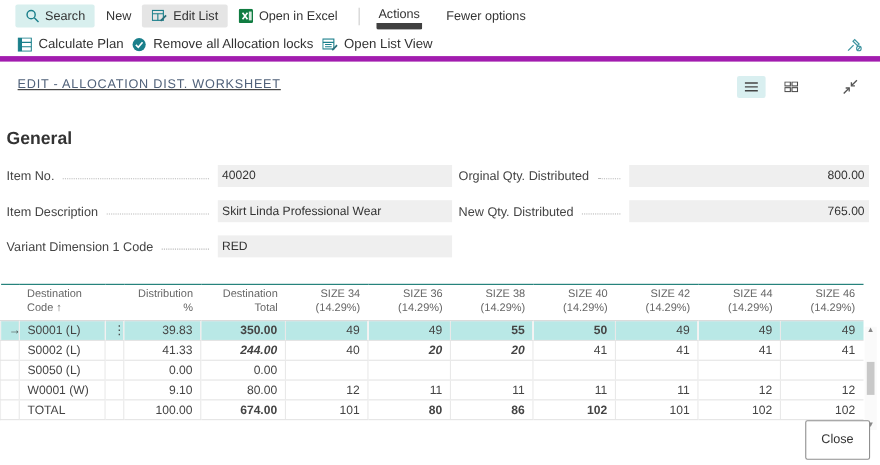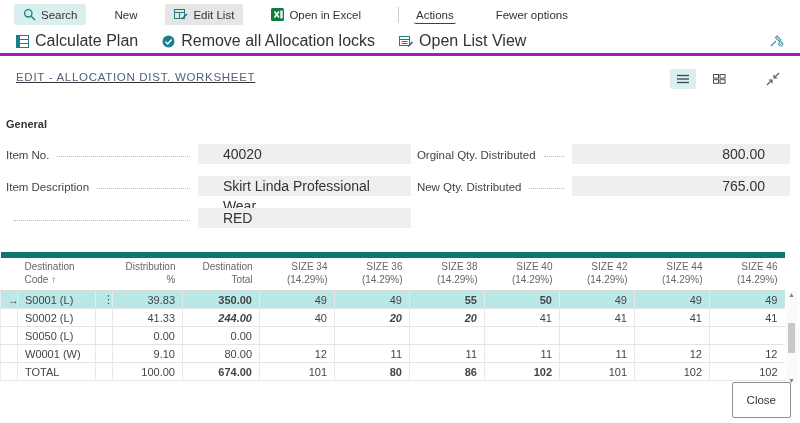--- a/index.html
+++ b/index.html
@@ -7,55 +7,55 @@
   body {
     width:800px; height:423px; background:#fff; position:relative; overflow:hidden;
     font-family:"Liberation Sans", sans-serif; color:#333;
   }
 
   
   .topbar { display:flex; align-items:center; height:29px; padding:0 14px; font-size:11.5px; color:#333; }
   .tb-item { display:flex; align-items:center; gap:5px; padding:4px 9px; border-radius:2px; cursor:pointer; white-space:nowrap; }
   .tb-search { background:#d8efee; }
   .tb-editlist { background:#e5e5e5; }
-  .tb-plain { padding:4px 28px;justify-content:flex-end; }
+  .tb-plain { padding:4px 10px;justify-content:flex-end; }
   .tb-divider { width:1px; height:16px; background:#ccc; margin:0 9px; }
-  .tb-actions { border-bottom:1px solid #404040; padding:4px 2px 2px 2px; margin:0 12px 0 6px; }
-
-  
-  .actionbar { display:flex; align-items:center; height:27px; padding:0 16px; gap:24px;
-               font-size:16px; color:#333; border-bottom:3px solid #a21caf; position:relative; }
+  .tb-actions { border-bottom:6px solid #404040; padding:4px 2px 2px 2px; margin:0 12px 0 6px; }
+
+  
+  .actionbar { display:flex; align-items:center; height:27px; padding:0 16px; gap:8px;
+               font-size:12px; color:#333; border-bottom:5px solid #a21caf; position:relative; }
   .ab-item { display:flex; align-items:center; gap:6px; cursor:pointer; white-space:nowrap; }
   .pin-wrap { position:absolute; right:16px; top:4px; cursor:pointer; }
 
   
   .titlebar { display:flex; align-items:flex-start; justify-content:space-between; padding:15px 14px 0 16px; height:40px;text-decoration:underline; }
   .page-title { font-size:11.5px; color:#51627a; letter-spacing:0.7px; }
   .view-icons { display:flex; align-items:center; gap:10px; margin-top:-2px; }
   .vi-box { width:26px; height:20px; display:flex; align-items:center; justify-content:center; border-radius:2px; cursor:pointer; }
   .vi-active { background:#d9eff0; }
   .collapse-gap { margin-left:18px; }
 
   
-  .general-heading { font-size:11px; font-weight:bold; color:#333; padding:22px 0 0 6px; }
+  .general-heading { font-size:16px; font-weight:bold; color:#333; padding:22px 0 0 6px; }
   .fields { display:flex; padding:14px 10px 0 6px; }
   .col-left { width:408px; }
   .col-right { width:376px; margin-left:6px; }
   .field-row { display:flex; align-items:flex-end; margin-bottom:12px; height:20px; }
   .field-label { font-size:11.5px; color:#444; white-space:nowrap; padding-bottom:3px; }
   .leader { flex:1; border-bottom:1px dotted #b9b9b9; margin:0 8px 7px 8px; min-width:8px; }
-  .field-value { width:213px; background:#efefef; height:20px; line-height:20px; padding:0 25px;
-                 font-size:14px; color:#333; flex-shrink:0; }
+  .field-value { width:213px; background:#efefef; height:20px; line-height:20px; padding:0 4px;
+                 font-size:11px; color:#333; flex-shrink:0; }
   .col-right .field-value { width:218px; text-align:right; }
 
   
   .table-wrap { position:relative; margin-top:12px; }
   table.alloc { border-collapse:collapse; table-layout:fixed; width:784px; }
   .alloc th { font-weight:normal; font-size:10px; color:#666; padding:2px 7px 4px 7px;
-              vertical-align:bottom; line-height:1.3; border-top:6px solid #0f766e; border-bottom:1px solid #d8d8d8; }
+              vertical-align:bottom; line-height:1.3; border-top:1px solid #0f766e; border-bottom:1px solid #d8d8d8; }
   .alloc td { height:18px; padding:0 7px; font-size:11px; color:#444;
               border-bottom:1px solid #e4e4e4; white-space:nowrap; overflow:hidden; }
   .alloc td + td { border-left:1px solid #e9e9e9; }
   .alloc td:first-child { border-left:1px solid #eee; }
   .num { text-align:right; }
   .left { text-align:left; }
   tr.sel td { background:#b9e8e6; }
   .bold-teal { color:#17707f; font-weight:bold; }
   .red { color:#d42720; font-weight:bold; font-style:italic; }
   .arrow-cell { text-align:center; padding:0 1px; font-size:11px; color:#444; }
@@ -211,20 +211,21 @@
       <span class="field-label">Item No.</span>
       <span class="leader"></span>
       <div class="field-value">40020</div>
     </div>
     <div class="field-row">
       <span class="field-label">Item Description</span>
       <span class="leader"></span>
       <div class="field-value">Skirt Linda Professional Wear</div>
     </div>
     <div class="field-row">
+      <span class="field-label">Variant Dimension 1 Code</span>
       <span class="leader"></span>
       <div class="field-value">RED</div>
     </div>
   </div>
   <div class="col-right">
     <div class="field-row">
       <span class="field-label">Orginal Qty. Distributed</span>
       <span class="leader"></span>
       <div class="field-value">800.00</div>
     </div>

